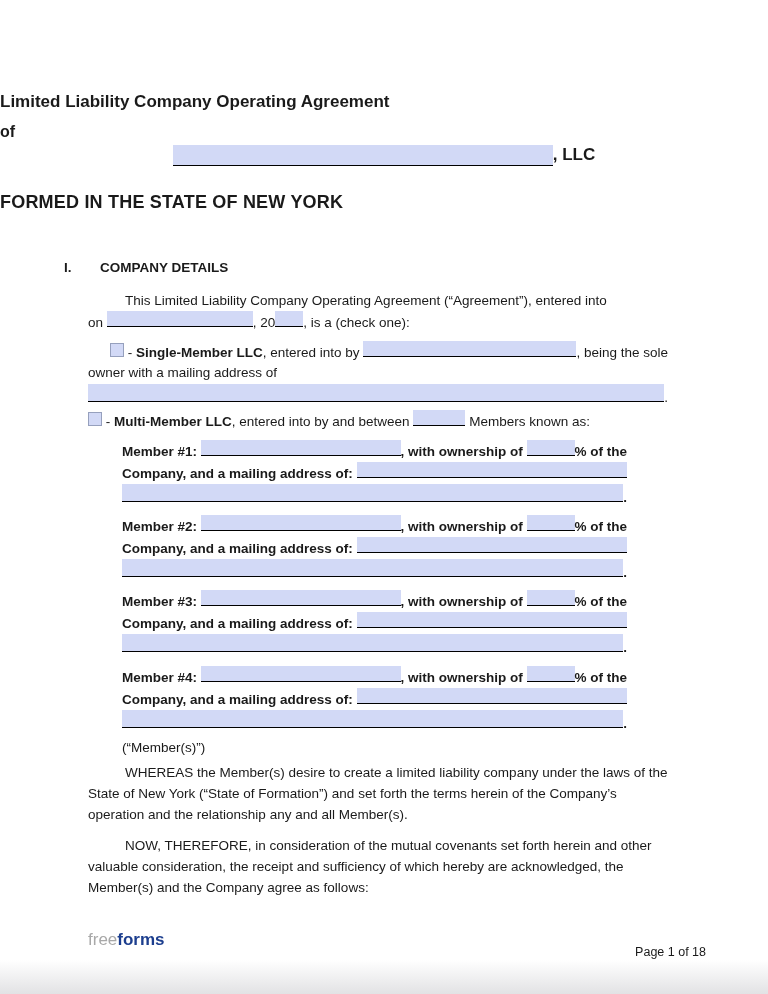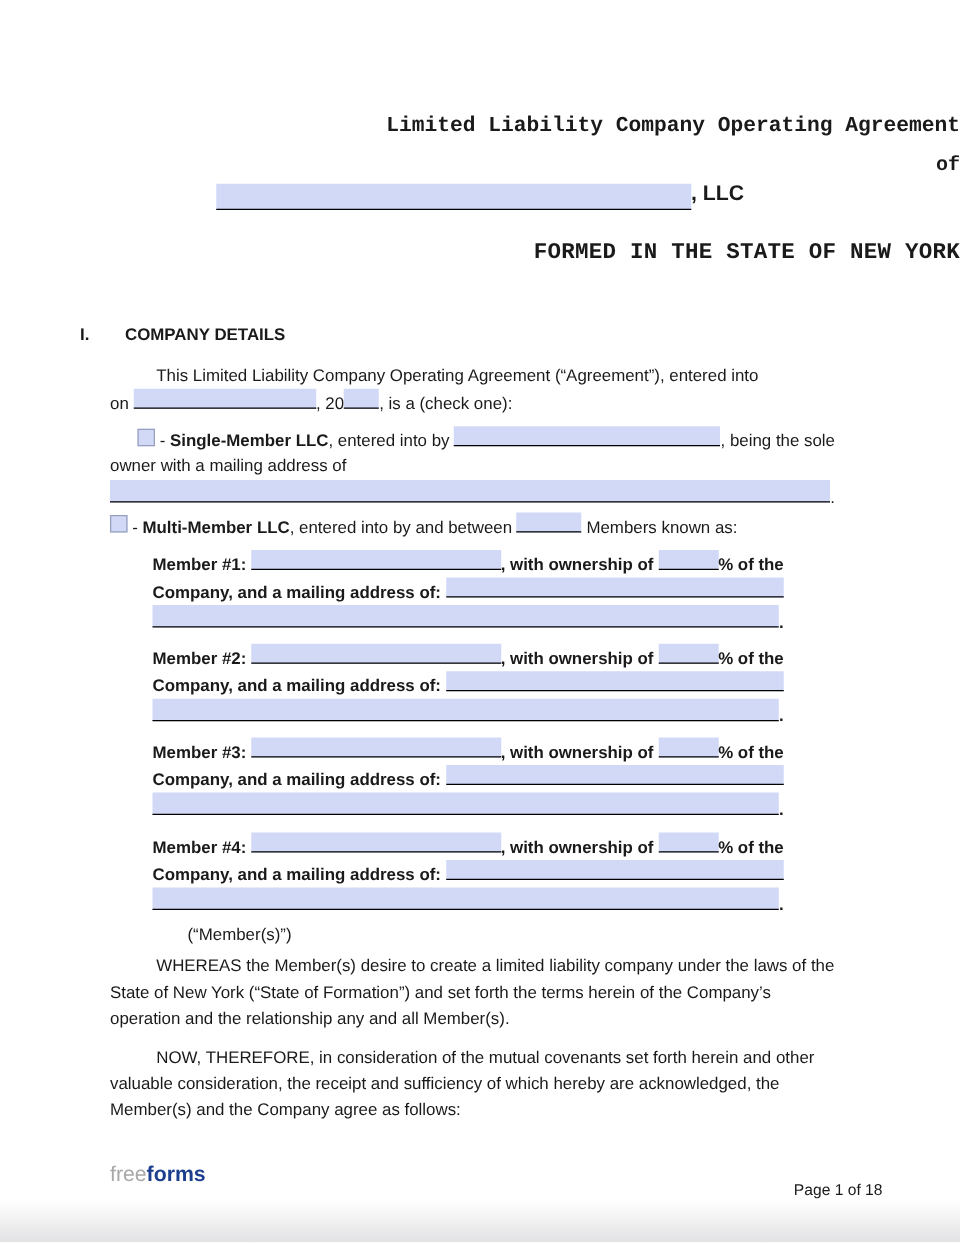--- a/index.html
+++ b/index.html
@@ -4,53 +4,53 @@
 <style>
   html,body { margin:0; padding:0; background:#ffffff; }
   .page {
     position:relative; width:768px; height:994px; background:#ffffff;
     font-family:"Liberation Sans","DejaVu Sans",sans-serif;
     color:var(--text,#1a1a1a); font-size:13.5px; overflow:hidden;
   }
   .abs { position:absolute; }
   .b { font-weight:bold; }
   .t { white-space:pre; }
-  .center { left:0; right:0; text-align:right;font-family:Liberation Mono, monospace; }
+  .center { left:0; right:0; text-align:left; }
   .line { display:flex; align-items:baseline; line-height:21px; }
   .field {
     background:var(--field-fill,#d2d9f6);
     border-bottom:1.6px solid var(--field-underline,#000);
     height:15px; display:inline-block;
   }
   .line .field { margin-bottom:-4px; }
   .flex1 { flex:1 1 auto; }
   .cb {
     width:12px; height:12px; flex:0 0 auto;
     background:var(--field-fill,#d2d9f6);
     border:1px solid var(--checkbox-border,#96a0bd);
     margin-bottom:-1px;
   }
   .title { top:92px; font-size:17px; font-weight:bold; }
   .of-line { top:123px; font-size:16px; font-weight:bold; }
-  .name-row { top:145px; left:0; right:0; display:flex; justify-content:center; align-items:center; }
+  .name-row { top:145px; left:0; right:0; display:flex; justify-content:center; align-items:flex-start; }
   .name-field { width:380px; height:20px; margin-bottom:-5px; }
   .llc { font-size:17px; font-weight:bold; }
   .subtitle { top:192px; font-size:18px; font-weight:bold; letter-spacing:0.2px; }
   .sec { top:257px; left:64px; display:flex; line-height:21px; }
   .sec-num { width:36px; }
   .intro1 { top:290px; left:88px; width:584px; line-height:21px; text-indent:37px; white-space:pre; }
   .intro2 { top:311px; left:88px; width:584px; }
   .sm1 { top:341px; left:110px; width:558px; }
   .sm2 { top:362px; left:88px;  width:580px;flex-direction:column; }
   .sm3 { top:384px; left:88px;  width:580px; }
   .sm3 .field, .m3f .field { height:17px; }
   .mm  { top:410px; left:88px;  width:584px; }
   .member { left:122px; width:505px;font-weight:bold; }
   .pctf { width:48px; flex:0 0 auto; }
-  .note { top:737px; left:122px; line-height:21px;margin-left:28px; }
+  .note { top:737px; left:122px; line-height:21px; }
   .para { left:88px; width:582px; line-height:21px; text-indent:37px; }
   .whereas { top:762px; }
   .nowpara { top:835px; }
   .logo { top:930px; left:88px; font-size:17px; line-height:20px; }
   .logo-free  { color:var(--logo-free,#a8a8a8); }
   .logo-forms { color:var(--logo-forms,#1c3e8e); font-weight:bold; }
   .pagenum { top:945px; right:62px; font-size:12.5px; }
   .shade {
     left:0; right:0; bottom:0; height:34px;
     background:linear-gradient(to bottom, rgba(255,255,255,0), var(--page-shade,#e2e2e4));

